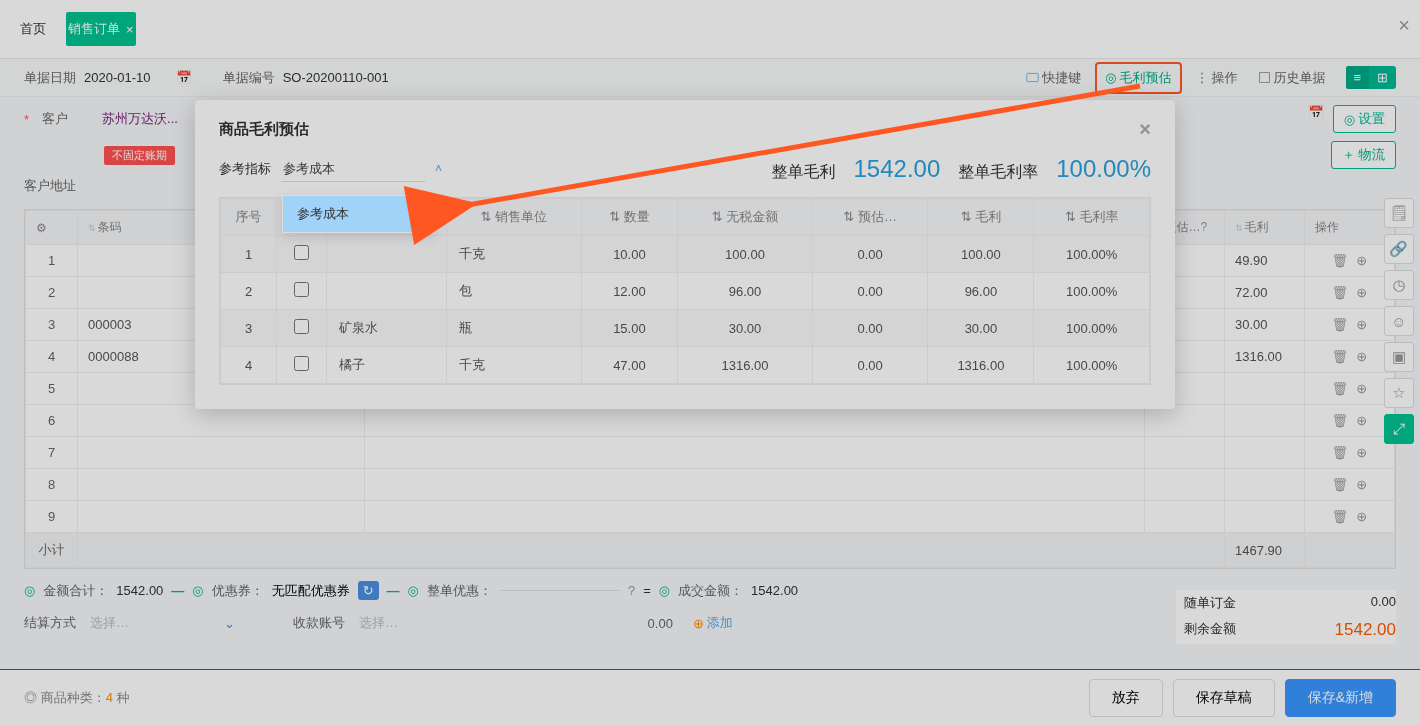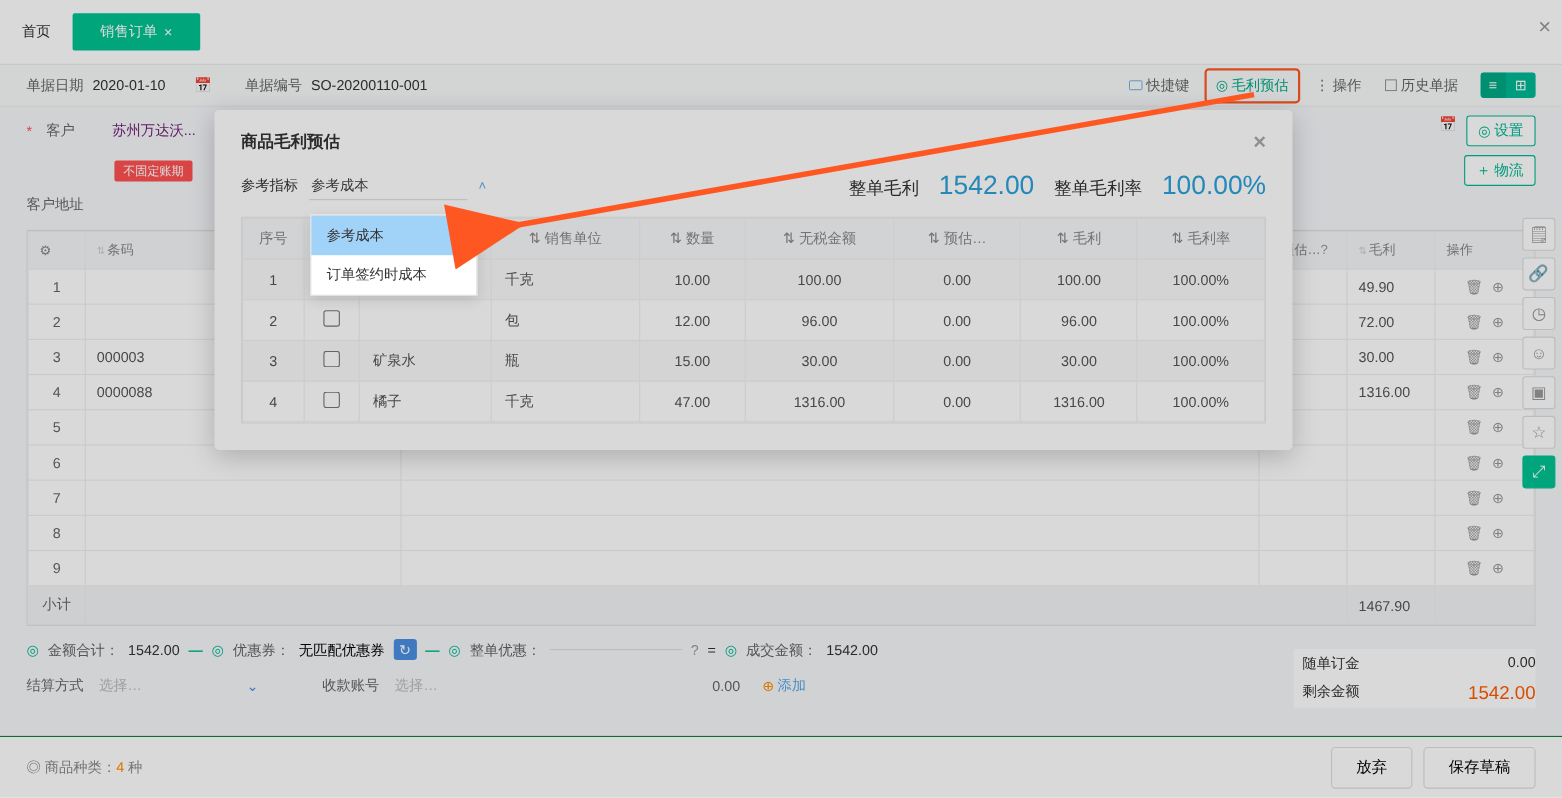--- a/index.html
+++ b/index.html
@@ -1,19 +1,19 @@
 <!DOCTYPE html>
 <html><head>
 <meta charset="utf-8">
 <style>
 *{box-sizing:border-box;margin:0;padding:0;font-family:-apple-system,"PingFang SC","Microsoft YaHei",sans-serif}
 body{width:1420px;height:725px;background:#f5f7fa;overflow:hidden;font-size:13px;color:#333;position:relative}
 .header-tabs{height:59px;background:#fff;display:flex;align-items:center;padding:0 20px;border-bottom:1px solid #e8e8e8}
 .header-tabs .home{color:#333;cursor:pointer}
-.header-tabs .active-tab{margin-left:20px;background:#00c292;color:#fff;padding:8px 25px;border-radius:2px;display:flex;align-items:center;gap:6px}
+.header-tabs .active-tab{margin-left:20px;background:#00c292;color:#fff;padding:8px 2px;border-radius:2px;display:flex;align-items:center;gap:6px}
 .header-tabs .close-x{position:absolute;right:10px;top:14px;font-size:20px;color:#999;cursor:pointer}
 .toolbar{height:38px;padding:0 24px;display:flex;align-items:center;background:#f8f9fa;border-bottom:1px solid #eee;gap:8px}
 .toolbar .lbl{color:#666}
 .toolbar .val{color:#333;margin-right:18px}
 .cal{color:#5aa9e6}
 .flex-spacer{flex:1}
 .tb-link{color:#666;display:flex;align-items:center;gap:3px;cursor:pointer;padding:3px 6px}
 .tb-link.highlighted{border:2px solid #ff5722;border-radius:4px;color:#0a8;padding:5px 8px}
 .tb-link svg{width:13px;height:13px}
 .view-toggle{display:flex;background:#00b894;border-radius:3px;overflow:hidden;margin-left:6px}
@@ -287,20 +287,21 @@
   <div>
       <span>剩余金额</span>
       <span class="balance">1542.00</span>
     </div>
 </div>
 
 <div class="footer">
   <span class="types">◎ <span>商品种类：</span><span class="num">4</span><span> 种</span></span>
   <button class="btn">放弃</button>
   <button class="btn">保存草稿</button>
+  <button class="btn btn-primary">保存&amp;新增</button>
 </div>
 
 <div class="right-rail">
   <div class="r">🗒</div>
   <div class="r">🔗</div>
   <div class="r">◷</div>
   <div class="r">☺</div>
   <div class="r">▣</div>
   <div class="r">☆</div>
   <div class="r green">⤢</div>
@@ -383,21 +384,20 @@
     <td class="r">1316.00</td>
     <td class="r">100.00%</td>
           </tr>
         </tbody>
     </table>
   </div>
 </div>
 
 <div class="dd">
   <div class="opt sel">参考成本</div>
-  <div class="opt">订单签约时成本</div>
 </div>
 
 <svg class="arrow" width="1420" height="725" style="left:0;top:0">
   <defs>
       <marker id="ah" markerWidth="16" markerHeight="12" refX="2" refY="6" orient="auto">
         <path d="M14,0 L0,6 L14,12 Z" fill="#ff5722"></path>
       </marker>
     </defs>
   <line x1="1140" y1="86" x2="468" y2="205" stroke="#ff5722" stroke-width="5" marker-end="url(#ah)"></line>
 </svg>

